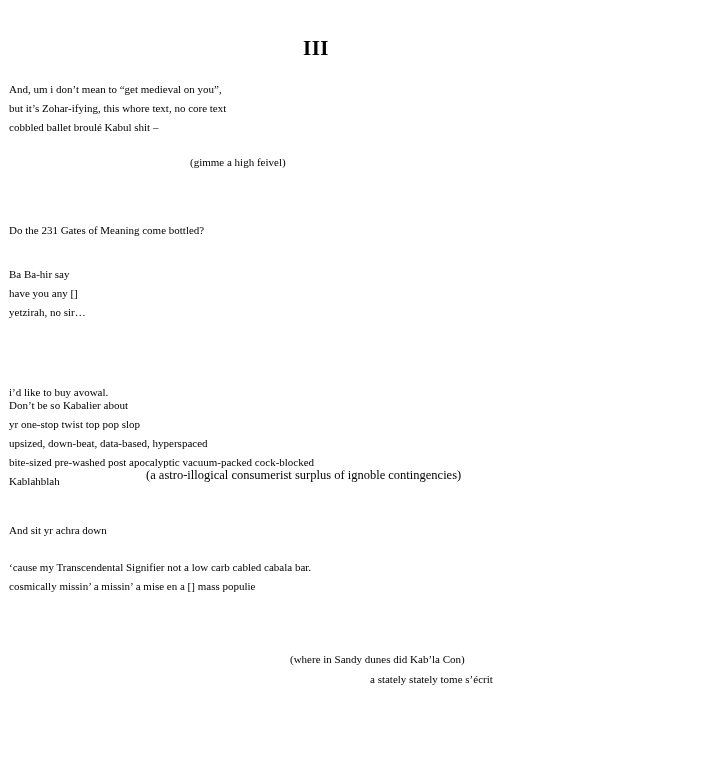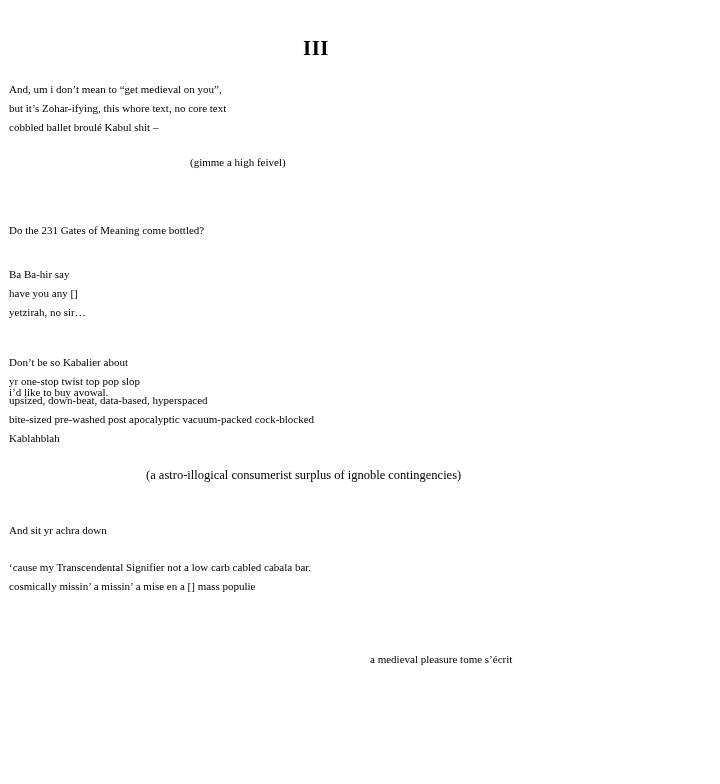--- a/index.html
+++ b/index.html
@@ -42,21 +42,21 @@
     white-space: pre;
   }
   .ital { }
   .roman { font-style: normal; }
 
   .st-1      { top: 80px; }
   .aside-1   { top: 153px; left: 190px; }
   .st-2      { top: 221px; }
   .st-3      { top: 265px; }
   .st-4      { top: 355px; margin-top: 28px; }
-  .st-5      { top: 353px; }
+  .st-5      { top: 396px; }
   .aside-2   { top: 468px; left: 98px; font-size: 12.5px; line-height: 15px; margin-left: 48px; }
   .st-6      { top: 521px; }
   .st-7      { top: 558px; }
   .aside-3   { top: 649px; left: 290px; line-height: 20px; }
   .aside-3 .indent2 { display: block; padding-left: 80px; }
   .st-8      { top: 784px; }
 </style>
 </head>
 <body>
 
@@ -94,19 +94,20 @@
       <div class="line"><span class="roman">(a astro-illogical consumerist surplus of ignoble contingencies)</span></div>
     </div>
   <div class="stanza st-6">
       <div class="line"><span class="ital">And sit yr achra down</span></div>
     </div>
   <div class="stanza st-7">
       <div class="line"><span class="roman">‘cause my </span><span class="ital">Transcendental Signifier</span><span class="roman"> not a low carb cabled cabala bar.</span></div>
       <div class="line"><span class="roman">cosmically missin’ a missin’ a mise en a [] mass popu</span><span class="ital">lie</span></div>
     </div>
   <div class="stanza aside-3">
-      <div class="line indent2"><span class="ital">a medieval pleasure tome s’écrit</span></div>
+      <div class="line"><span class="roman">(where </span><span class="ital">in Sandy dunes did Kab’la Con)</span></div>
+      <div class="line indent2"><span class="ital">a stately stately tome s’écrit</span></div>
     </div>
   <div class="stanza st-8">
       <div class="line"><span class="ital">Torqued for the very first time.</span></div>
     </div>
 
 </div>
 
 </body></html>

